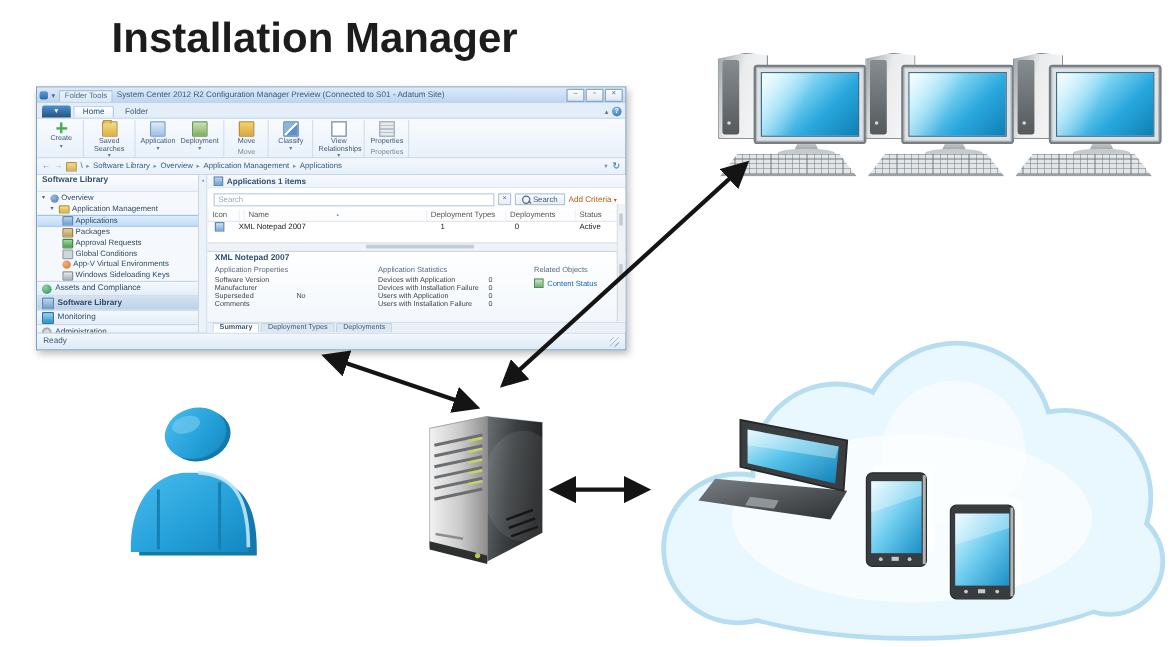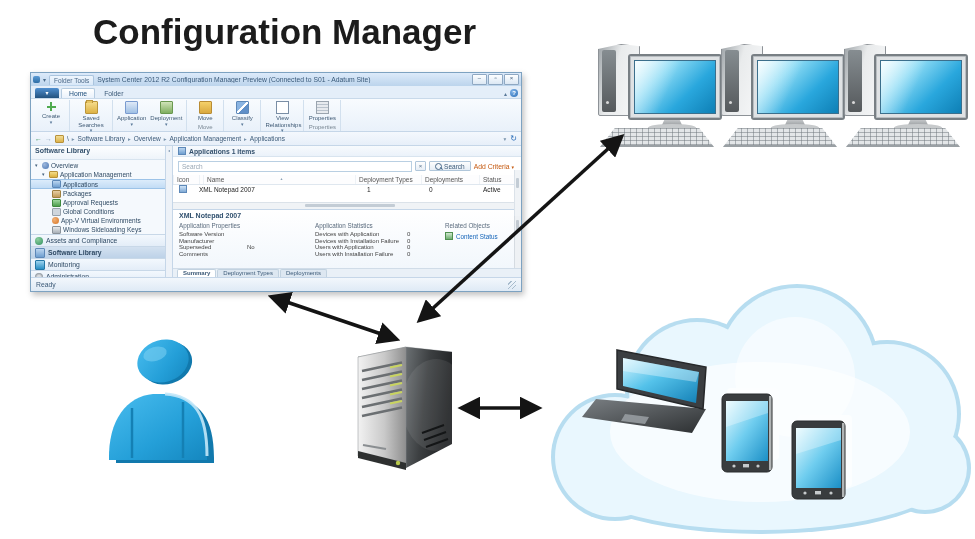--- a/index.html
+++ b/index.html
@@ -201,21 +201,21 @@
   
   .svgabs{position:absolute;}
 
   button{font-family:"Liberation Sans",sans-serif;cursor:pointer;}
 </style>
 </head>
 <body>
 
 <div class="canvas">
 
-  <h1 class="title">Configuration Manager</h1>
+  <h1 class="title">Installation Manager</h1>
 
   <div class="console">
 
     <div class="titlebar">
       <span class="appdot"></span>
       <span class="qat-caret">▾</span>
       <span class="ctx-tab">Folder Tools</span>
       <span class="wtitle">System Center 2012 R2 Configuration Manager Preview (Connected to S01 - Adatum Site)</span>
       <span class="winbtns">
         <span class="wbtn">–</span>

